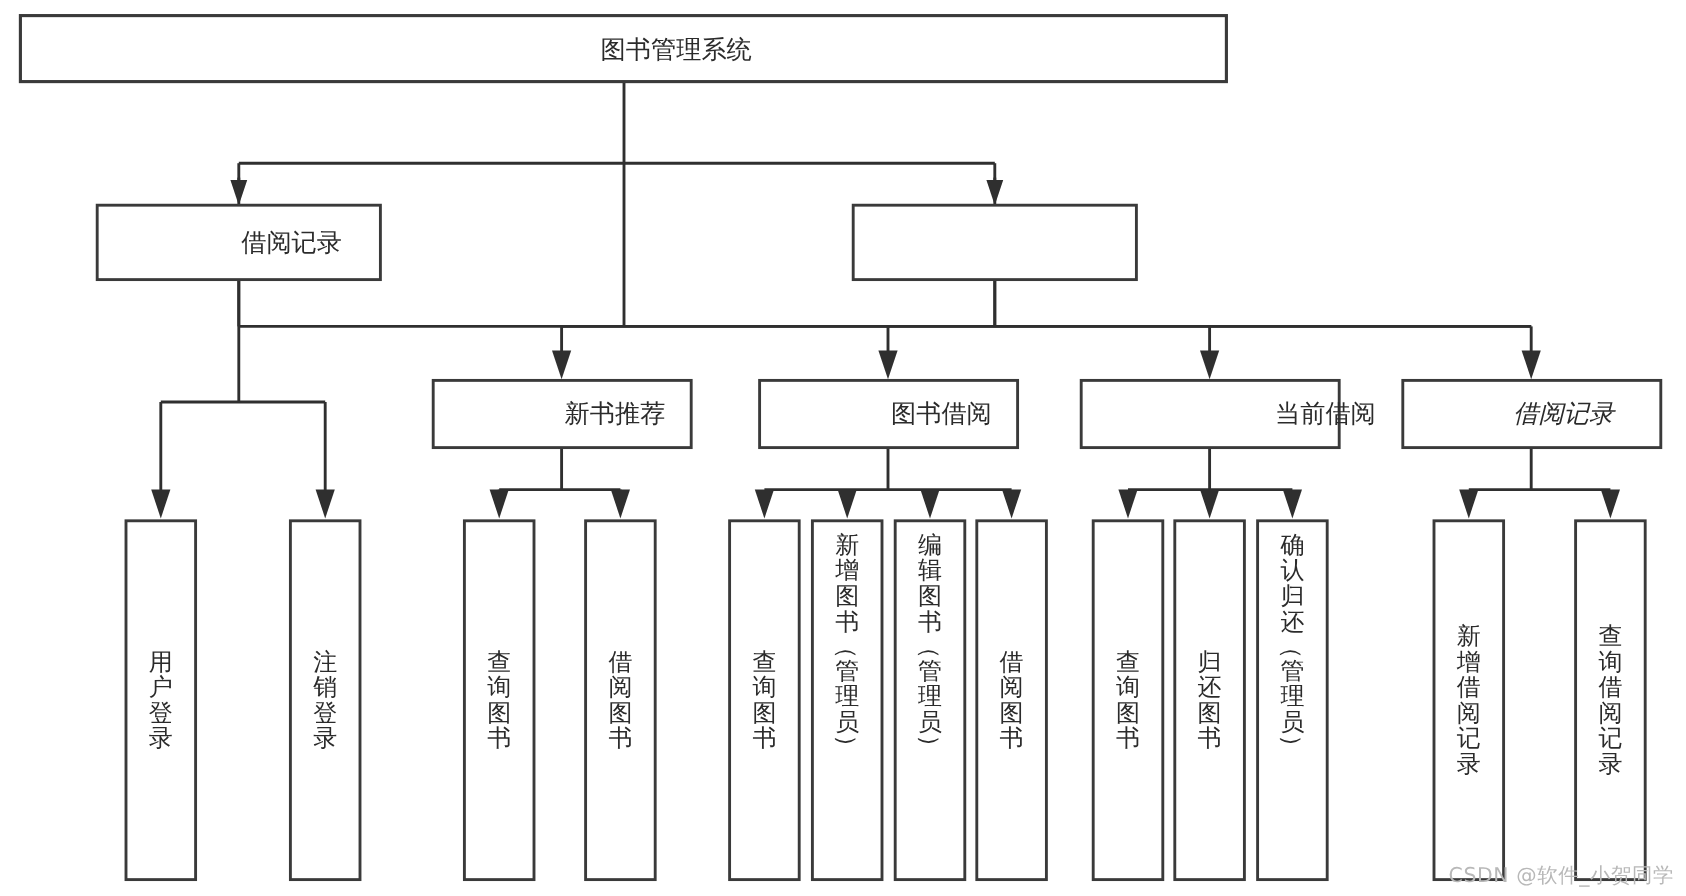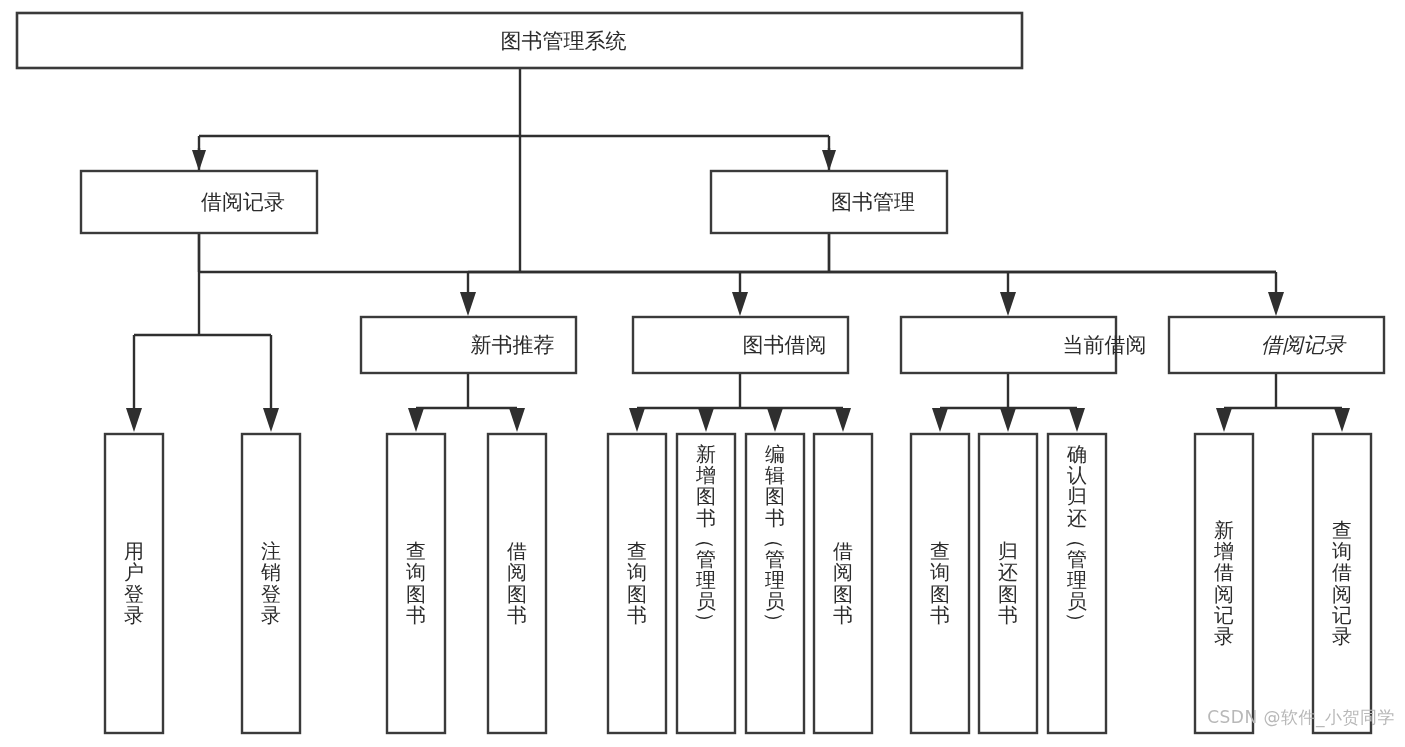--- a/index.html
+++ b/index.html
@@ -42,21 +42,21 @@
     fill: none;
     stroke-linecap: butt;
   }
   .arrow-head {
     fill: #2f2f2f;
     stroke: none;
   }
   .watermark {
     position: absolute;
     right: 10px;
-    bottom: 18px;
+    bottom: 6px;
     font-family: "DejaVu Sans", "Liberation Sans", sans-serif;
     font-size: 17px;
     color: #b8b8b8;
     letter-spacing: 0.5px;
     white-space: nowrap;
     pointer-events: none;
   }
   .vtext-wrap {
     position: absolute;
     display: flex;
@@ -195,21 +195,20 @@
     <rect class="node-box" x="1048" y="434" width="58" height="299"></rect>
 
     <rect class="node-box" x="1195" y="434" width="58" height="299"></rect>
     <rect class="node-box" x="1313" y="434" width="58" height="299"></rect>
 
   </svg>
 
   <div class="htext-wrap" style="left:17px; top:13px; width:1005px; height:55px;">图书管理系统</div>
 
   <div class="htext-wrap" style="left:81px; top:171px; width:236px; height:62px;">借阅记录</div>
-  <div class="htext-wrap" style="left:711px; top:171px; width:236px; height:62px;">图书管理</div>
 
   <div class="htext-wrap" style="left:361px; top:317px; width:215px; height:56px;">新书推荐</div>
   <div class="htext-wrap" style="left:633px; top:317px; width:215px; height:56px;">图书借阅</div>
   <div class="htext-wrap" style="left:953px; top:317px; width:215px; height:56px;">当前借阅</div>
   <div class="htext-wrap" style="left:1169px; top:317px; width:180px; height:56px;font-style:italic;">借阅记录</div>
 
   <div class="vtext-wrap" style="left:105px; top:434px; width:58px; height:299px;">
       <span class="ch">用</span>
       <span class="ch">户</span>
       <span class="ch">登</span>

